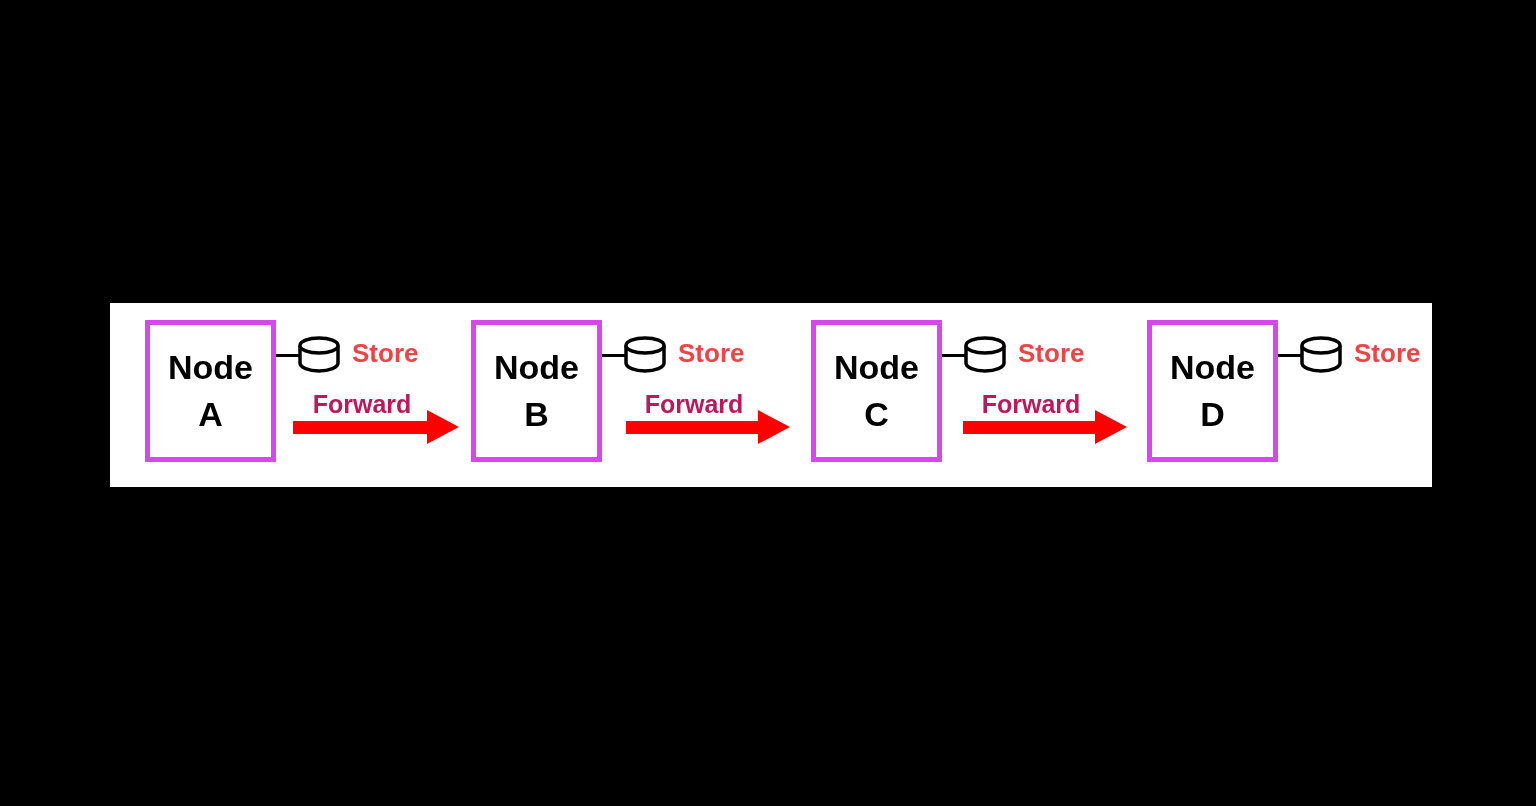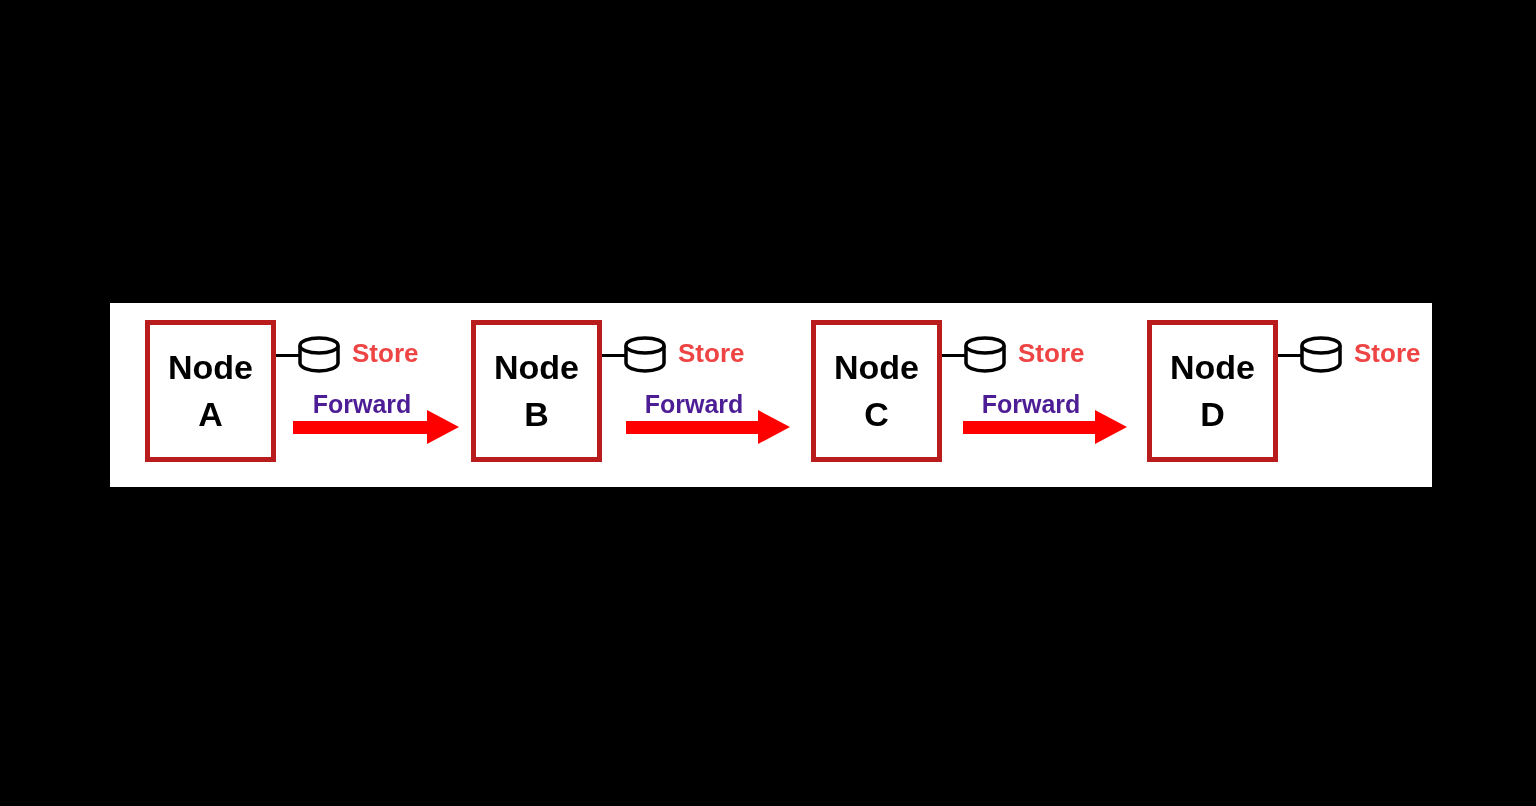--- a/index.html
+++ b/index.html
@@ -35,21 +35,21 @@
   .node-group.n2 { left: 701px; }
   .node-group.n3 { left: 1037px; }
 
   .node-box {
     position: absolute;
     left: 0;
     top: 0;
     width: 121px;
     height: 132px;
     background: #ffffff;
-    border: 5px solid #b91c1c;
+    border: 5px solid #d946ef;
     display: flex;
     flex-direction: column;
     align-items: center;
     justify-content: center;
     text-align: center;
   }
   .node-box .line {
     font-size: 34px;
     font-weight: bold;
     color: #000000;
@@ -93,21 +93,21 @@
   .link-group.l2 { left: 853px; width: 164px; }
 
   .forward-label {
     position: absolute;
     left: -14px;
     top: 0;
     width: 100%;
     text-align: center;
     font-size: 25px;
     font-weight: bold;
-    color: #4c1d95;
+    color: #be185d;
     line-height: 25px;
     white-space: nowrap;
   }
   .arrow {
     position: absolute;
     left: 0;
     right: 0;
     top: 18px;
     height: 35px;
   }

